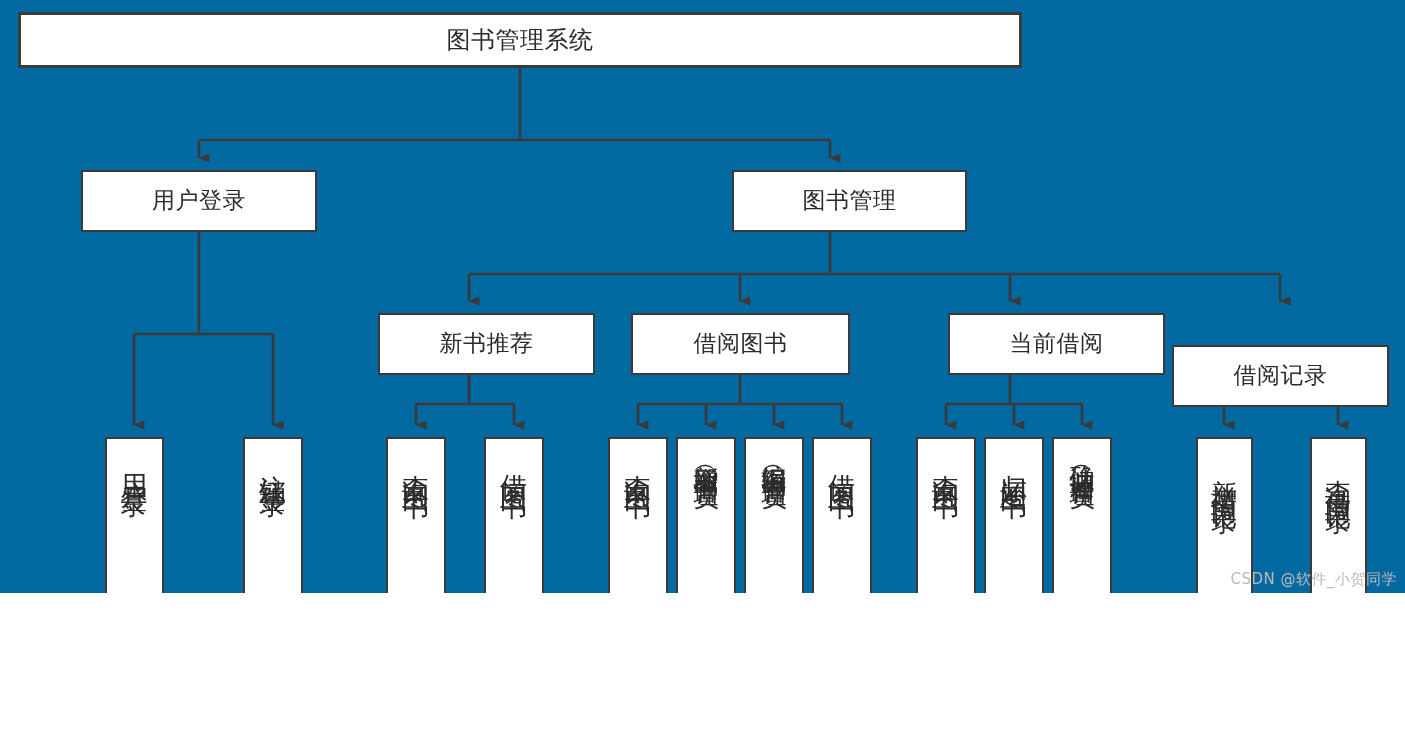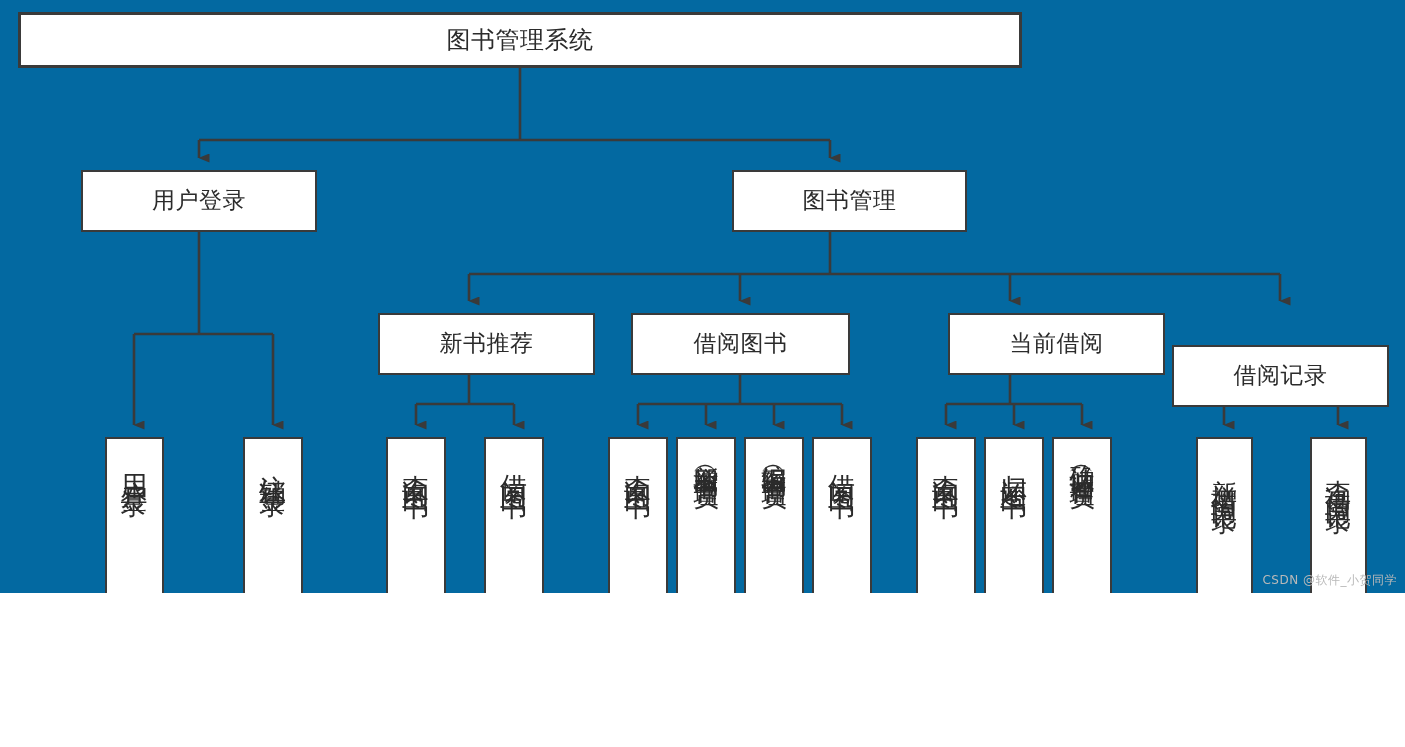--- a/index.html
+++ b/index.html
@@ -61,21 +61,21 @@
     text-orientation: upright;
     font-size: 27px;
     line-height: 1;
     letter-spacing: 6px;
     white-space: nowrap;
   }
   .watermark {
     position: absolute;
     right: 8px;
     bottom: 4px;
-    font-size: 12px;
+    font-size: 15px;
     color: #b9b9b9;
     letter-spacing: 0.5px;
     z-index: 5;
     white-space: nowrap;
   }
 </style>
 </head>
 <body>
 
 <div id="canvas">

